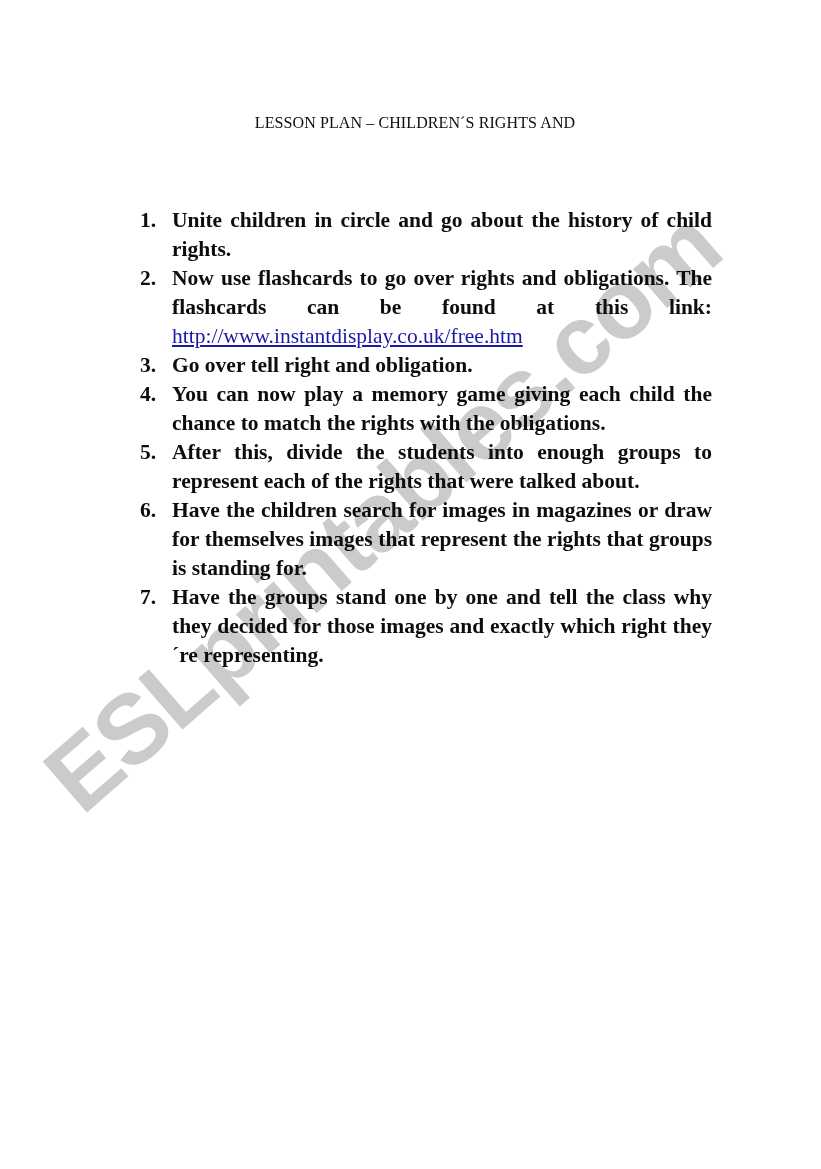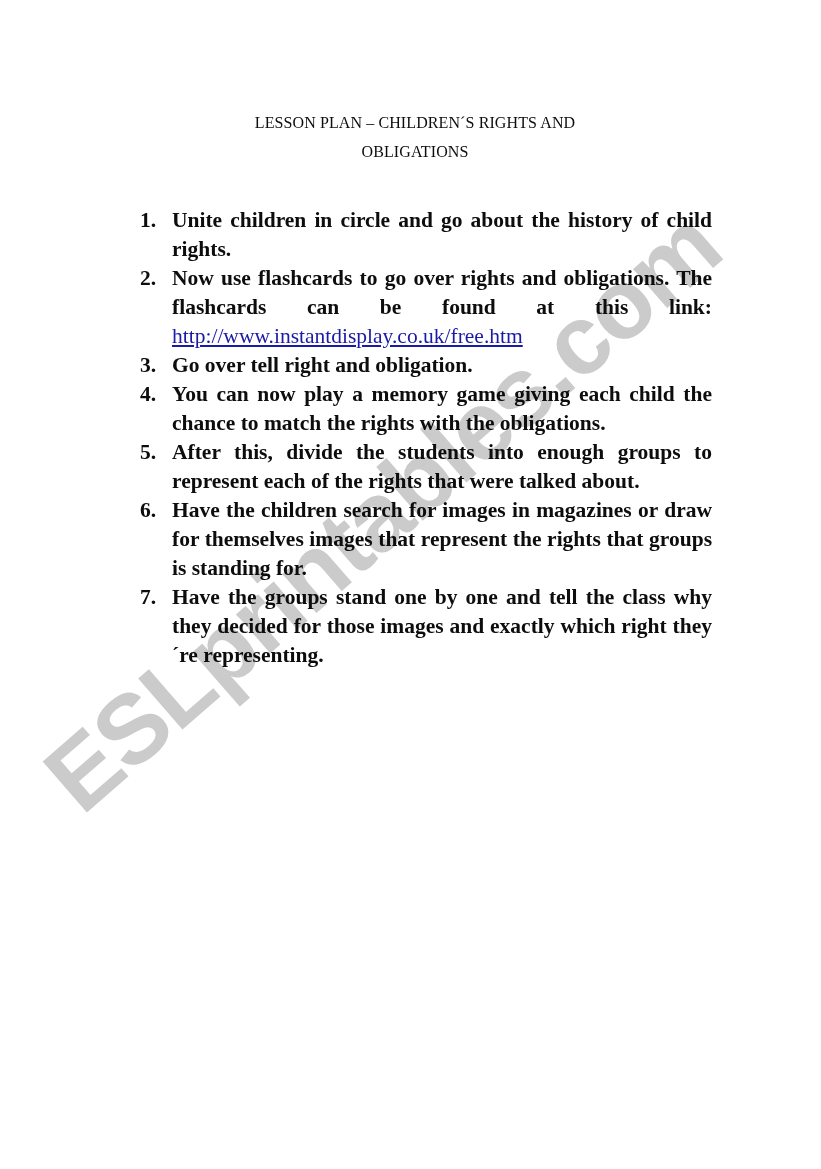--- a/index.html
+++ b/index.html
@@ -118,21 +118,20 @@
 
   <div id="watermark-layer">
     <div id="watermark-text">ESLprintables.com</div>
   </div>
 
   <div id="content">
 
     <h1 id="doc-title">
       <span>LESSON PLAN – CHILDREN´S RIGHTS AND</span>
       <br>
-      <span>OBLIGATIONS</span>
     </h1>
 
     <ol id="steps-list">
 
       <li class="step-item justify-left-last">
         <span class="step-num">1.</span>
         <span class="step-text">Unite children in circle and go about the history of child rights.</span>
       </li>
 
       <li class="step-item justify-left-last">

